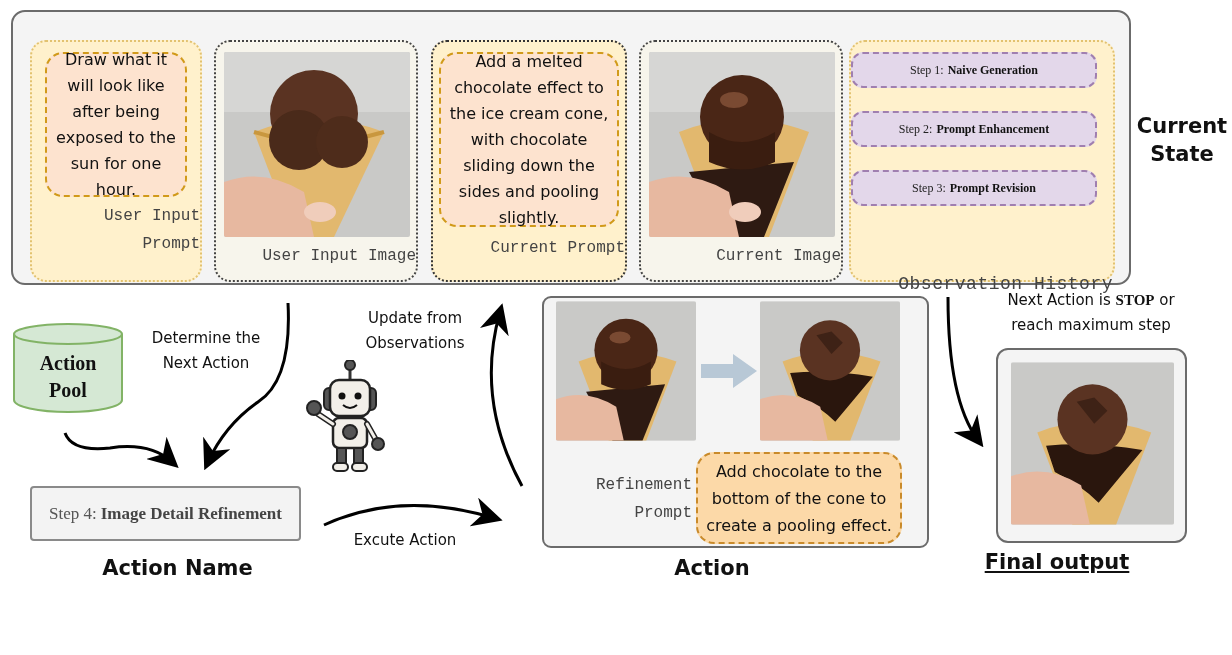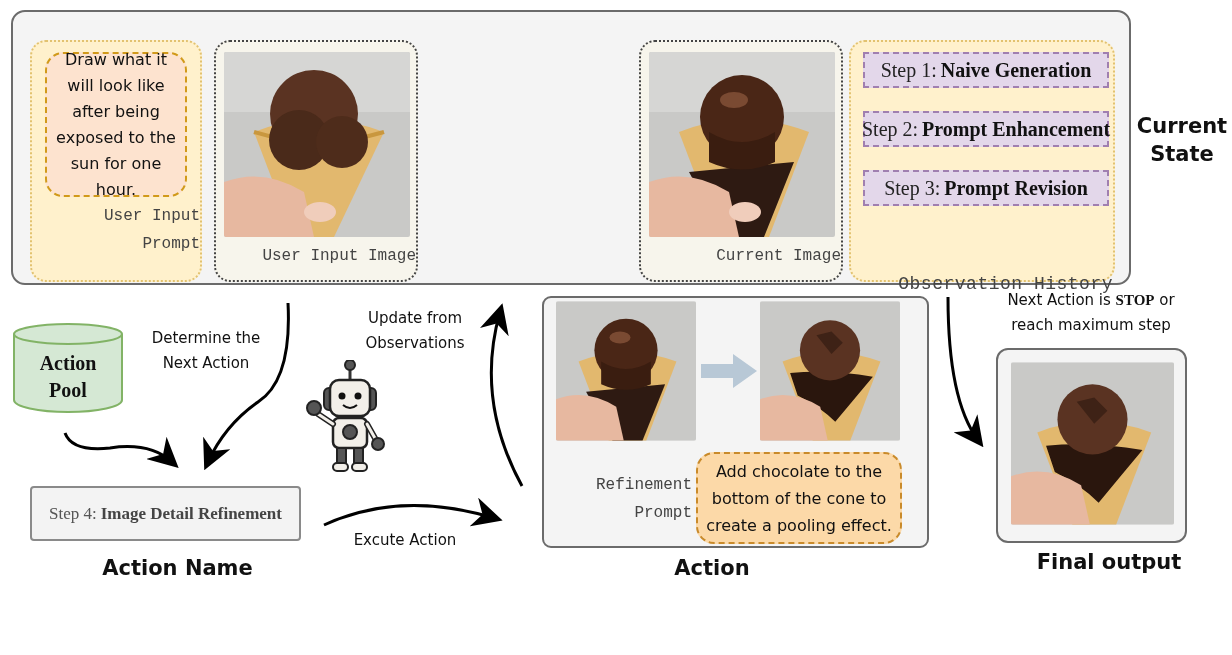--- a/index.html
+++ b/index.html
@@ -12,21 +12,21 @@
   .card { position: absolute; top: 28px; height: 242px; border-radius: 16px; }
   .card.yellow { background: #fff1cc; border: 2px dotted #e2c270; }
   .card.cream { background: #f7f5ec; border: 2px dotted #444; }
   .card.yellow-dark { background: #fff1cc; border: 2px dotted #333; }
 
   .prompt-box { position: absolute; background: #fde3cf; border: 2.5px dashed #d19a1a; border-radius: 18px; text-align: center; font-size: 16px; line-height: 26px; color: #111; display: flex; align-items: center; justify-content: center; padding: 16px 6px; }
 
   .photo { position: absolute; border-radius: 2px; overflow: hidden; }
   .label-mono { position: absolute; font-family: "Liberation Mono", monospace; color: #444; font-size: 16px; text-align: right; line-height: 28px; }
 
-  .step { position: absolute; left: 12px; width: 246px; height: 36px; background: #e3d7ea; border: 2.5px dashed #a07fb0; border-radius: 0; font-family: "Liberation Serif", serif; font-size: 20px; color: #222; display: flex; align-items: center; justify-content: center; white-space: nowrap; }
+  .step { position: absolute; left: 0; width: 246px; height: 36px; background: #e3d7ea; border: 2.5px dashed #a07fb0; border-radius: 12px; font-family: "Liberation Serif", serif; font-size: 12px; color: #222; display: flex; align-items: center; justify-content: center; white-space: nowrap; }
   .step b { font-weight: bold; margin-left: 4px; color: #111; }
 
   .title-hand { position: absolute; font-weight: bold; font-size: 21px; color: #111; text-align: center; line-height: 28px; }
   .small-hand { position: absolute; font-size: 15px; color: #111; text-align: center; line-height: 25px; }
 
   #action-name-box { left: 30px; top: 486px; width: 271px; height: 55px; background: #f3f3f3; border: 2px solid #8a8a8a; border-radius: 4px; display: flex; align-items: center; justify-content: center; font-family: "Liberation Serif", serif; font-size: 17px; color: #555; white-space: nowrap; }
   #action-name-box b { margin-left: 4px; color: #444; }
 
   #action-panel { left: 542px; top: 296px; width: 387px; height: 252px; background: #f4f4f4; border: 2px solid #6b6b6b; border-radius: 9px; }
   #final-panel { left: 996px; top: 348px; width: 191px; height: 195px; background: #f4f4f4; border: 2px solid #6b6b6b; border-radius: 12px; }
@@ -56,20 +56,24 @@
         <circle cx="90" cy="62" r="44" fill="#5a3322"></circle>
         <circle cx="75" cy="88" r="30" fill="#4a2a1a"></circle>
         <circle cx="118" cy="90" r="26" fill="#4e2c1b"></circle>
         <path d="M0 130 Q40 115 80 140 L90 185 L0 185 Z" fill="#e7b8a0"></path>
         <ellipse cx="96" cy="160" rx="16" ry="10" fill="#f0cdbb"></ellipse>
       </svg>
     </div>
     <div class="label-mono" style="left:0; top:200px; width:200px;">User Input Image</div>
   </div>
 
+  <div class="card yellow-dark" style="left:418px; width:196px;">
+    <div class="prompt-box" style="left:6px; top:10px; width:180px; height:175px;">Add a melted chocolate effect to the ice cream cone, with chocolate sliding down the sides and pooling slightly.</div>
+    <div class="label-mono" style="left:0; top:192px; width:192px;">Current Prompt</div>
+  </div>
 
   <div class="card cream" style="left:626px; width:204px;">
     <div class="photo" style="left:8px; top:10px; width:186px; height:185px;">
       <svg width="186" height="185" viewBox="0 0 186 185">
         <rect width="186" height="185" fill="#c9c9c7"></rect>
         <rect x="0" y="0" width="186" height="60" fill="#d6d6d4"></rect>
         <path d="M30 80 Q93 55 160 80 L120 185 L70 185 Z" fill="#e2b86e"></path>
         <path d="M40 120 L145 110 L115 185 L75 185 Z" fill="#2e1a12"></path>
         <circle cx="93" cy="65" r="42" fill="#4a2616"></circle>
         <path d="M60 80 Q93 100 126 80 L126 110 Q93 125 60 110 Z" fill="#3a1d10"></path>
@@ -203,21 +207,21 @@
     <svg width="163" height="163" viewBox="0 0 186 185">
       <rect width="186" height="185" fill="#c9c9c7"></rect>
       <path d="M30 80 Q93 55 160 80 L120 185 L70 185 Z" fill="#e2b86e"></path>
       <path d="M40 95 Q93 90 150 100 L125 130 L100 160 Q80 140 50 125 Z" fill="#2a160d"></path>
       <circle cx="93" cy="65" r="40" fill="#5a3322"></circle>
       <path d="M75 45 L95 40 L110 55 L95 70 Z" fill="#3e2216"></path>
       <path d="M0 130 Q40 115 80 140 L90 185 L0 185 Z" fill="#e7b8a0"></path>
     </svg>
   </div>
 </div>
-<div class="title-hand" style="left:1016px; top:548px; width:186px;">Final output</div>
+<div class="title-hand" style="left:964px; top:548px; width:186px;text-decoration:underline;">Final output</div>
 
 <svg class="overlay" width="1232" height="655" viewBox="0 0 1232 655">
   <defs>
     <marker id="ah" markerWidth="10" markerHeight="10" refX="7" refY="5" orient="auto" markerUnits="strokeWidth">
       <path d="M0,0 L10,5 L0,10 L3,5 Z" fill="#000"></path>
     </marker>
   </defs>
 
   <path d="M288 303 Q292 380 258 402 Q225 425 208 462" stroke="#000" stroke-width="3" fill="none" marker-end="url(#ah)"></path>
 

